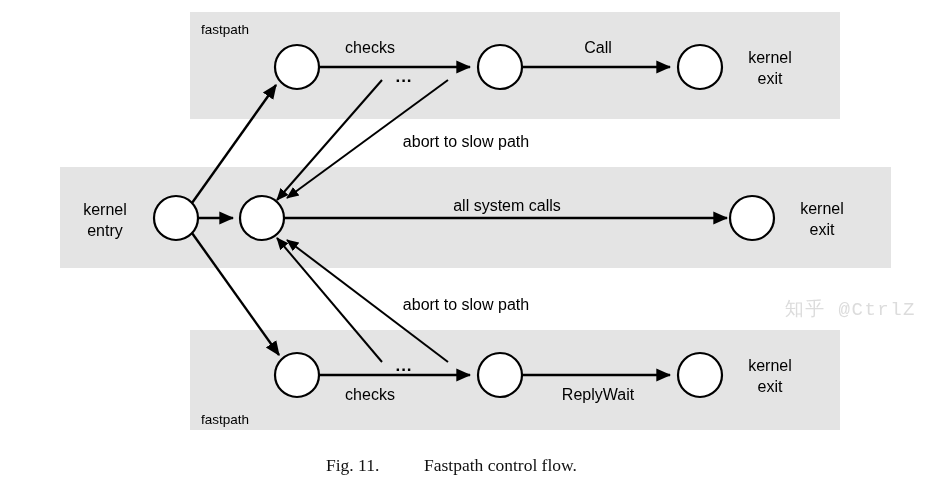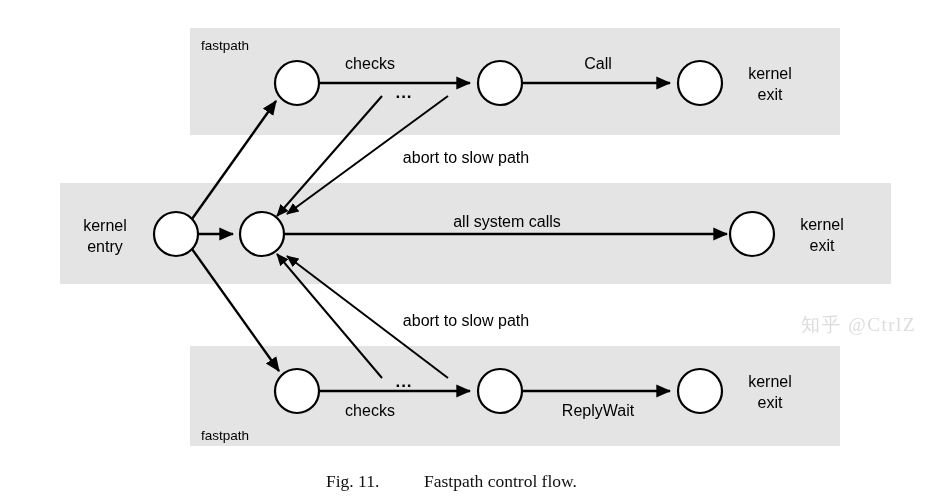--- a/index.html
+++ b/index.html
@@ -9,21 +9,21 @@
   }
   body {
     width: 934px;
     height: 496px;
     position: relative;
     font-family: "Liberation Sans", sans-serif;
     overflow: hidden;
   }
   #figure-root {
     position: absolute;
-    left: 0; top: 16px;
+    left: 0; top: 0;
     width: 934px;
     height: 348px;
     text-align: right;
   }
   svg#diagram {
     display: block;
     width: 934px;
     height: 496px;
   }
   .band { fill: #e4e4e4; }
@@ -66,21 +66,21 @@
   }
   .caption-num {
     font-family: "Liberation Serif", serif;
     font-size: 17.5px;
     fill: #111111;
   }
   .watermark {
     position: absolute;
     right: 18px;
     bottom: 26px;
-    font-family: Liberation Serif, serif;
+    font-family: Liberation Mono, monospace;
     font-size: 19px;
     color: #dcdcdc;
     letter-spacing: 1.5px;
     user-select: none;
     white-space: nowrap;
   }
 </style>
 </head>
 <body>
 

